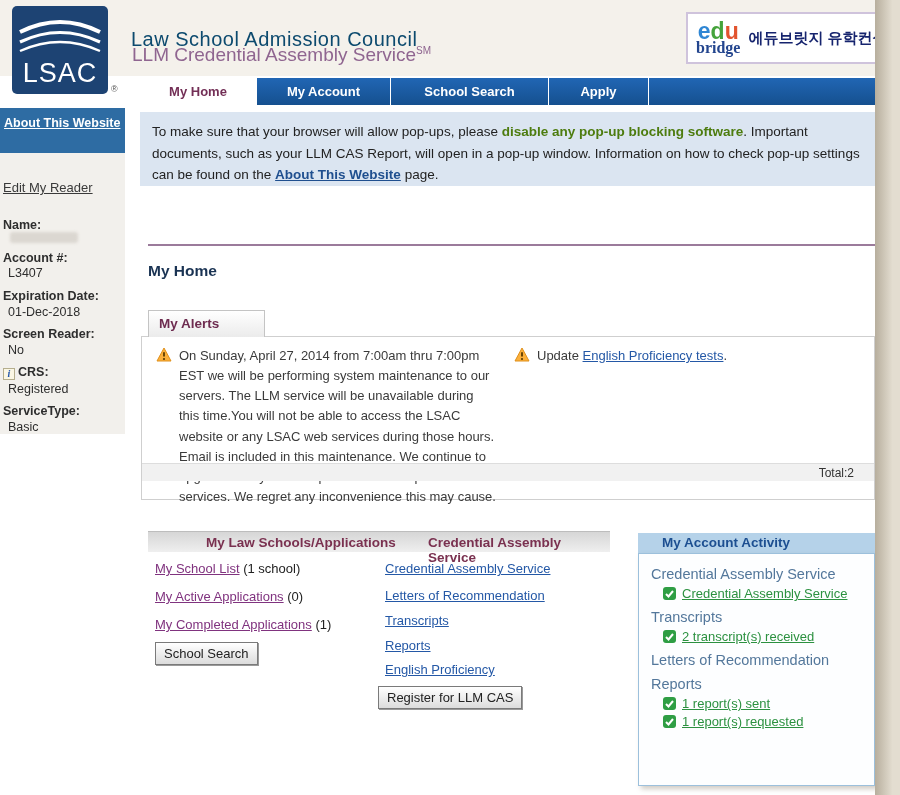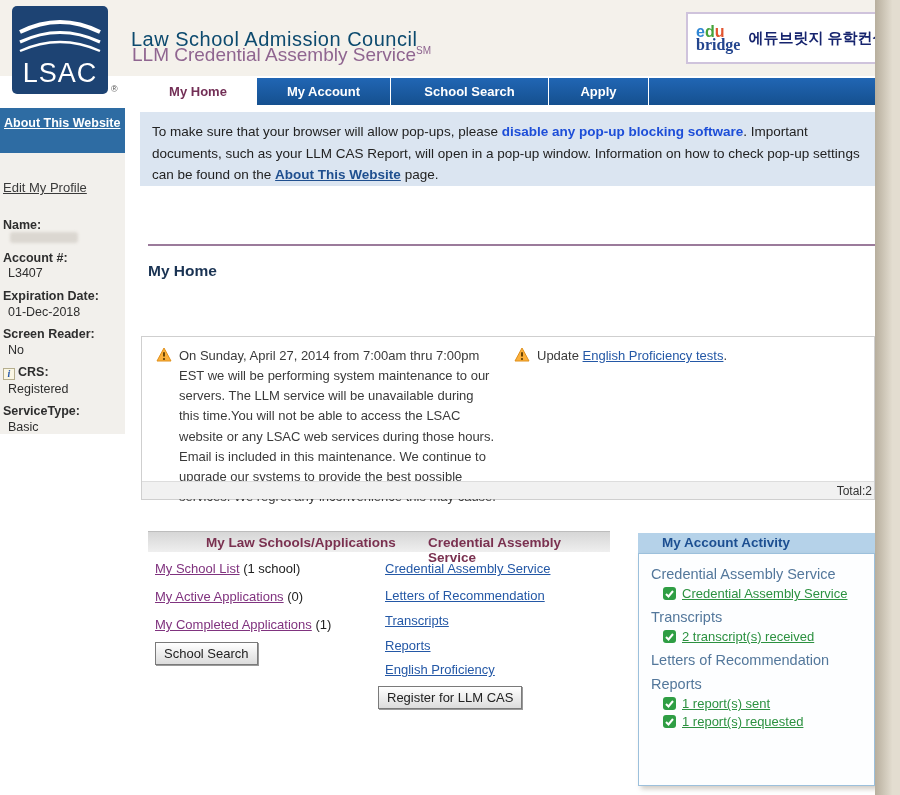--- a/index.html
+++ b/index.html
@@ -15,21 +15,21 @@
   .header-band { position:absolute; left:0; top:0; width:875px; height:76px; background:#f4f1eb; }
   .lsac-logo { position:absolute; left:12px; top:6px; width:96px; height:88px; }
   .reg-mark { position:absolute; left:111px; top:84px; font-size:9px; color:#555; }
   .brand-title { position:absolute; left:131px; top:12px; font-size:20px; color:#0c4a6e; letter-spacing:0.5px;margin-top:16px; }
   .brand-sub { position:absolute; left:132px; top:44px; font-size:19px; color:#8f6590; }
   .brand-sub sup { font-size:10px; }
 
   .partner-logo { position:absolute; left:686px; top:12px; width:202px; height:52px; background:#fff;
                   border:2px solid #cfc3dc; display:flex; align-items:center; padding:2px 8px; }
   .edu-wrap { line-height:1; margin-right:8px; }
-  .edu { font-size:16px; font-weight:bold; letter-spacing:0; }
+  .edu { font-size:23px; font-weight:bold; letter-spacing:0;text-align:center; }
   .edu .e { color:#2f86d4; } .edu .d { color:#45a33b; } .edu .u { color:#e2542f; }
   .bridge { font-family:"Liberation Serif",serif; font-size:16px; font-weight:bold; color:#23458e; margin-top:-3px; }
   .korean { font-size:15px; font-weight:bold; color:#16246e; white-space:nowrap; }
 
   
   .nav { position:absolute; left:140px; top:78px; width:735px; height:27px;
          background:linear-gradient(#2166b4,#15508f); display:flex; }
   .tab { color:#fff; font-weight:bold; font-size:13px; display:flex; align-items:center;
          justify-content:center; cursor:pointer; }
   .tab.t1 { width:116px; } .tab.t2 { width:134px; border-left:1px solid #fff; }
@@ -48,40 +48,40 @@
   .fld-val { position:absolute; left:8px; font-size:12.5px; color:#2e2e2e; }
   .name-smudge { position:absolute; left:10px; top:232px; width:68px; height:11px; background:#dbd7d1;
                  border-radius:3px; filter:blur(1.5px); }
   .info-ic { display:inline-block; width:12px; height:12px; background:#fbf7e4; border:1px solid #b5ae8d;
              color:#2255aa; font-family:"Liberation Serif",serif; font-style:italic; font-weight:bold;
              font-size:10px; line-height:10px; text-align:center; margin-right:3px; vertical-align:-1px; }
 
   
   .notice { position:absolute; left:140px; top:112px; width:735px; height:74px; background:#dbe5f1;
             padding:9px 12px; font-size:13.5px; line-height:1.6; color:#222; }
-  .notice .red { color:#1d4ed8; font-weight:bold; }
+  .notice .red { color:#4d7c0f; font-weight:bold; }
   .notice a { color:#1f4f8f; font-weight:bold; text-decoration:underline; }
 
   .purple-rule { position:absolute; left:148px; top:244px; width:727px; height:2px; background:#9b7b9b; }
   .page-title { position:absolute; left:148px; top:262px; font-size:15.5px; font-weight:bold; color:#1a3353; }
 
   
   .alerts-tab { position:absolute; left:148px; top:310px; width:117px; height:27px;
                 background:linear-gradient(#ffffff,#ebebeb); border:1px solid #c4c4c4; border-bottom:none;
                 font-weight:bold; font-size:13.5px; color:#6e2c50; padding:5px 0 0 10px; z-index:2; }
   .alerts-box { position:absolute; left:141px; top:336px; width:734px; height:164px; background:#fff;
                 border:1px solid #cfcfcf; }
   .alert-item { position:absolute; top:9px; display:flex; }
   .alert-item.a1 { left:14px; width:340px; }
   .alert-item.a2 { left:372px; width:300px; }
   .alert-text { font-size:13px; color:#3a3a3a; line-height:1.55; margin-left:7px; }
   .alert-text a { color:#2458a6; text-decoration:underline; }
   .warn-ic { flex:0 0 16px; margin-top:1px; }
-  .total-bar { position:absolute; left:0; bottom:0; width:100%; height:18px; background:#f1f1f1;
-               border-top:1px solid #ddd; text-align:right; padding:2px 2px; font-size:12px; color:#333; }
+  .total-bar { position:absolute; left:0; bottom:18px; width:100%; height:18px; background:#f1f1f1;
+               border-top:1px solid #ddd; text-align:right; padding:2px 20px; font-size:12px; color:#333; }
 
   
   .cols-head { position:absolute; left:148px; top:531px; width:462px; height:21px;
                background:linear-gradient(#d6d6d6,#efefef); border-top:1px solid #bdbdbd; }
   .cols-head span { position:absolute; top:3px; font-size:13.5px; font-weight:bold; color:#7a3150;margin-left:46px; }
   .ch-left { left:12px; } .ch-mid { left:234px; }
 
   .plink { color:#80337f; text-decoration:underline; font-size:13px; }
   .plain { color:#222; font-size:13px; }
   .blink { color:#2458a6; text-decoration:underline; font-size:13px; }
@@ -135,21 +135,21 @@
     <div class="tab t2">My Account</div>
     <div class="tab t3">School Search</div>
     <div class="tab t4">Apply</div>
     <div class="tab-filler"></div>
   </div>
 
   <div class="about-box">
     <a href="#">About This Website</a>
   </div>
   <div class="side-panel"></div>
-  <a href="#" class="side-link edit-profile">Edit My Profile</a>
+  <a href="#" class="side-link edit-profile">Edit My Reader</a>
 
   <div class="fld" style="top:218px"><b>Name:</b></div>
   <div class="name-smudge"></div>
 
   <div class="fld" style="top:251px"><b>Account #:</b></div>
   <div class="fld-val" style="top:266px">L3407</div>
 
   <div class="fld" style="top:289px"><b>Expiration Date:</b></div>
   <div class="fld-val" style="top:305px">01-Dec-2018</div>
 
@@ -162,20 +162,21 @@
   <div class="fld" style="top:404px"><b>ServiceType:</b></div>
   <div class="fld-val" style="top:420px">Basic</div>
 
   <div class="notice">
     <span>To make sure that your browser will allow pop-ups, please </span><span class="red">disable any pop-up blocking software</span><span>. Important documents, such as your LLM CAS Report, will open in a pop-up window. Information on how to check pop-up settings can be found on the </span><a href="#">About This Website</a><span> page.</span>
   </div>
 
   <div class="purple-rule"></div>
   <div class="page-title">My Home</div>
 
+  <div class="alerts-tab">My Alerts</div>
   <div class="alerts-box">
     <div class="alert-item a1">
       <svg class="warn-ic" width="16" height="15" viewBox="0 0 16 15">
         <path d="M8 1 L15 14 H1 Z" fill="#fbb03b" stroke="#e0901b" stroke-width="1"></path>
         <line x1="8" y1="5.2" x2="8" y2="9.6" stroke="#5a3a00" stroke-width="1.8"></line>
         <circle cx="8" cy="12" r="1.1" fill="#5a3a00"></circle>
       </svg>
       <div class="alert-text">On Sunday, April 27, 2014 from 7:00am thru 7:00pm EST we will be performing system maintenance to our servers. The LLM service will be unavailable during this time.You will not be able to access the LSAC website or any LSAC web services during those hours. Email is included in this maintenance. We continue to upgrade our systems to provide the best possible services. We regret any inconvenience this may cause.</div>
     </div>
     <div class="alert-item a2">

